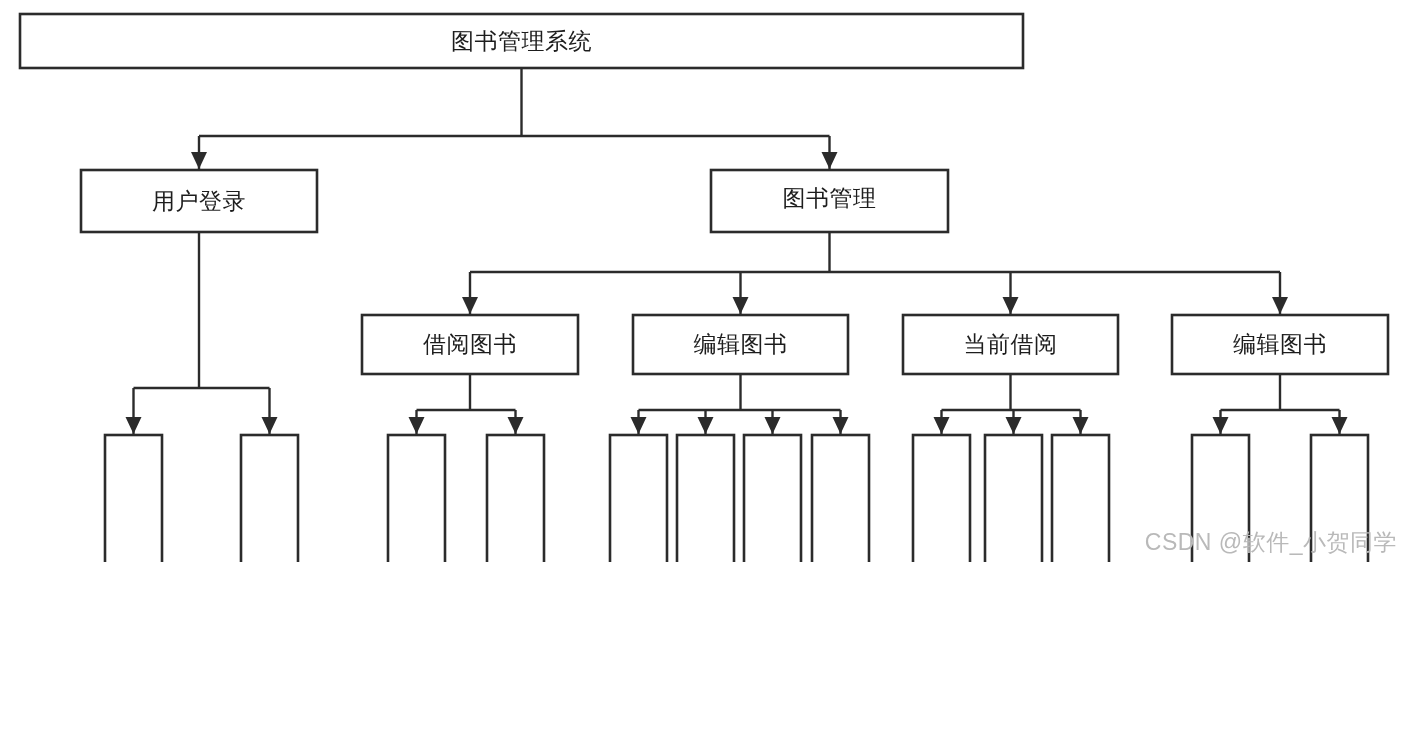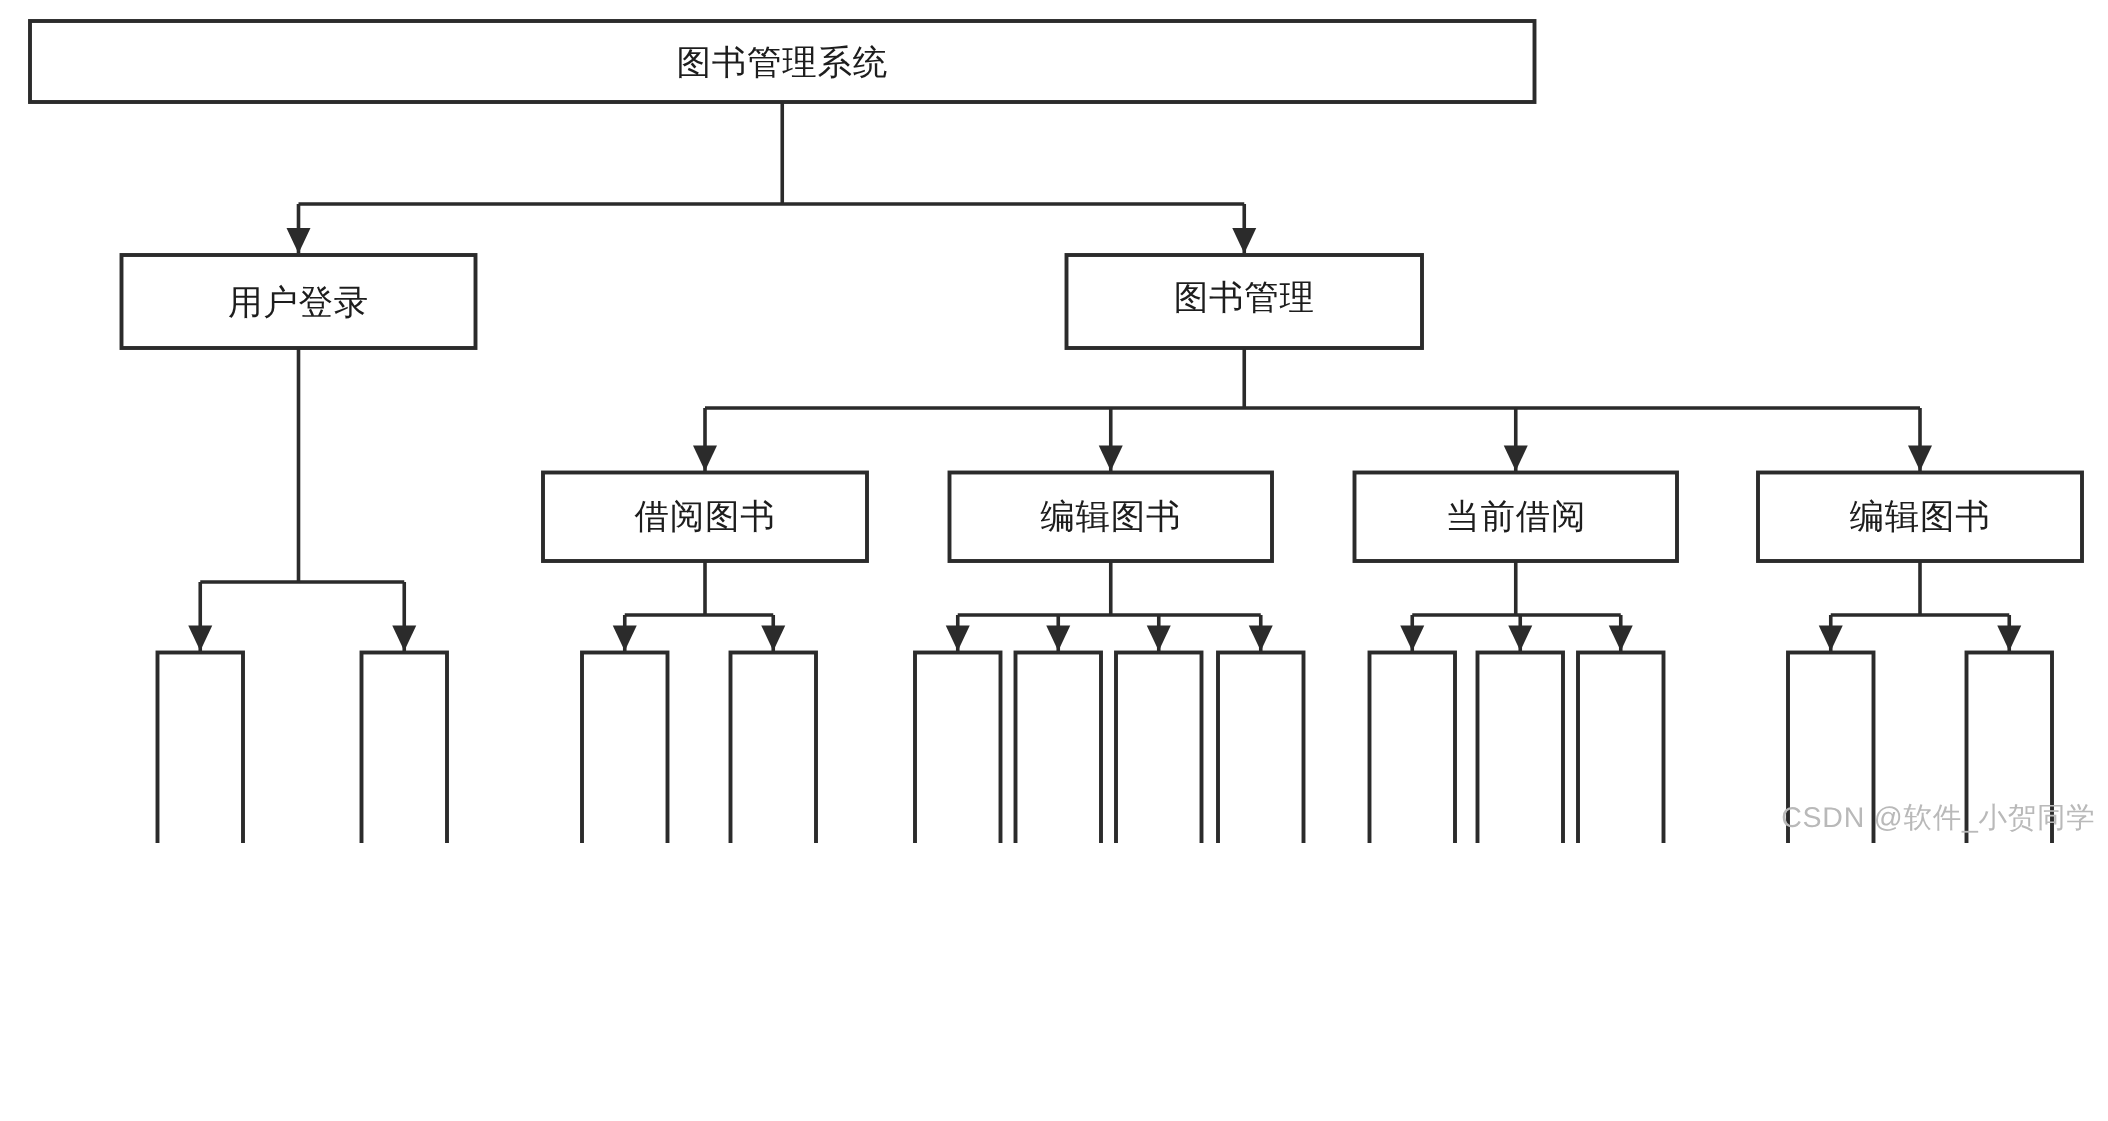--- a/index.html
+++ b/index.html
@@ -70,21 +70,21 @@
     line-height: 1.18;
     letter-spacing: 3px;
     white-space: nowrap;
     pointer-events: none;
   }
   #watermark {
     position: absolute;
     right: 8px;
     bottom: 4px;
     font-family: "Liberation Sans", "DejaVu Sans", sans-serif;
-    font-size: 19px;
+    font-size: 23px;
     color: #b9b9b9;
     letter-spacing: 0.5px;
     white-space: nowrap;
     user-select: none;
   }
 </style>
 </head>
 <body>
 
 <div id="canvas">

